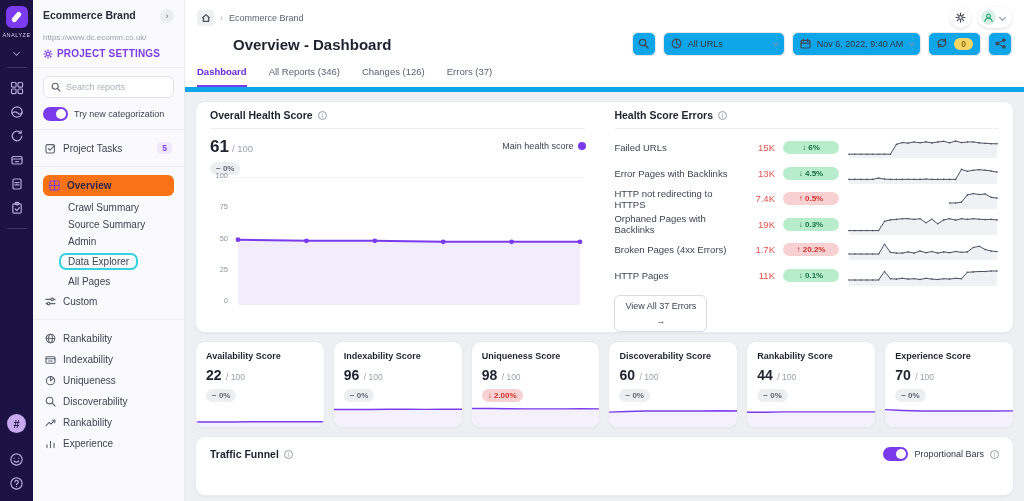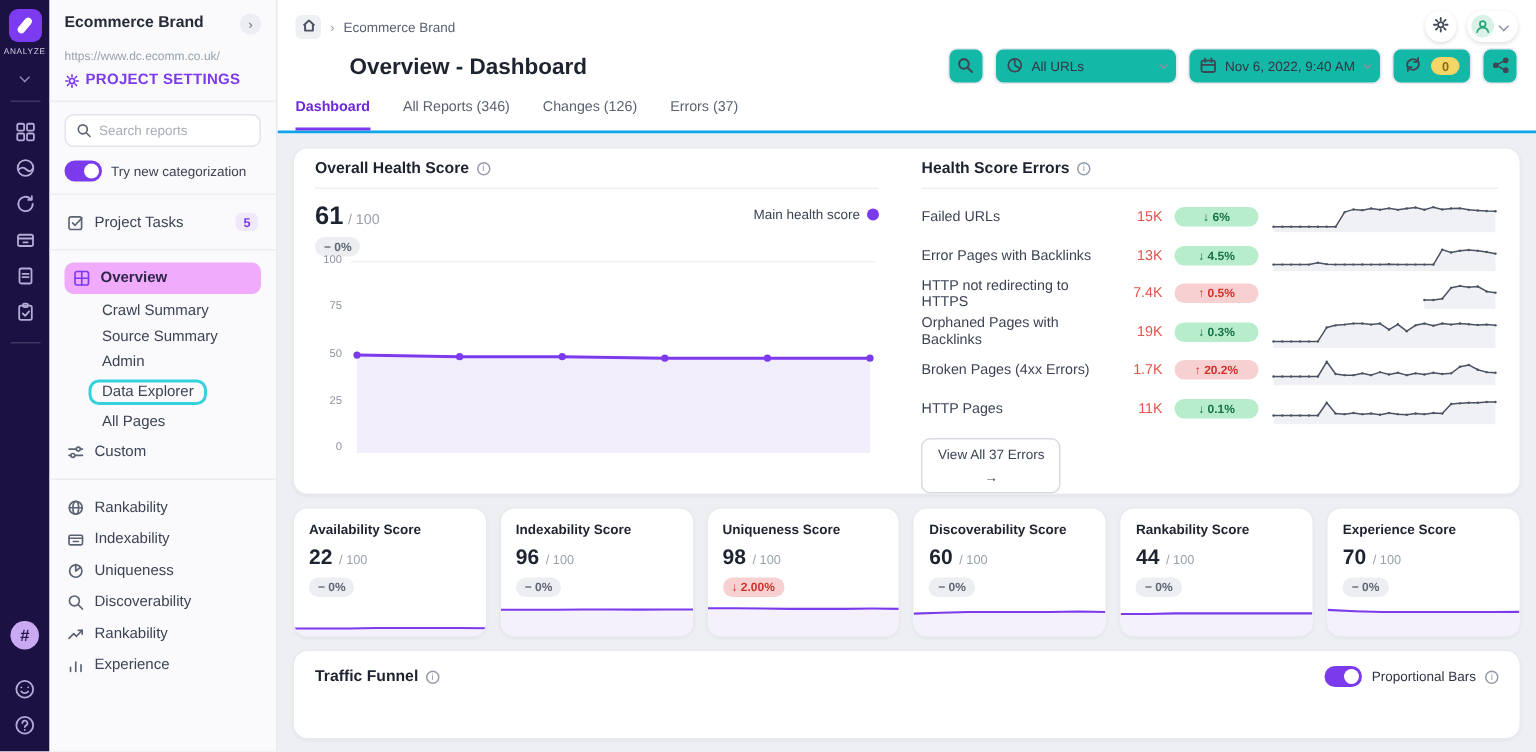--- a/index.html
+++ b/index.html
@@ -28,45 +28,45 @@
   .sb-settings { display:flex; align-items:center; gap:4px; color:#7c3aed; font-size:10px; font-weight:bold; letter-spacing:.2px; margin-top:6px; cursor:pointer; }
   .sb-div { height:1px; background:#ebedf1; margin:8px -10px; }
   .sb-search { display:flex; align-items:center; gap:5px; height:22px; border:1px solid #e2e4ea; background:#fff; border-radius:6px; padding:0 7px; }
   .sb-search input { border:none; outline:none; width:100%; font-size:9px; color:#3c4354; font-family:inherit; background:transparent; }
   .sb-search input::placeholder { color:#a8aeb9; }
   .sb-togglerow { display:flex; align-items:center; gap:6px; margin-top:9px; }
   .toggle { width:25px; height:14px; border-radius:8px; background:#7c3aed; position:relative; flex-shrink:0; cursor:pointer; }
   .toggle::after { content:''; position:absolute; top:2px; right:2px; width:10px; height:10px; border-radius:50%; background:#fff; }
   .sb-row { display:flex; align-items:center; gap:7px; padding:4px 2px; cursor:pointer; }
   .sb-badge { margin-left:auto; background:#efe9fb; color:#7c3aed; font-size:8.5px; font-weight:bold; border-radius:4px; padding:1px 5px; }
-  .sb-active { background:#f0abfc; border-radius:6px; padding:5px 6px; font-weight:bold; color:#2d2747; display:flex; gap:7px; align-items:center; cursor:pointer; }
+  .sb-active { background:#f97316; border-radius:6px; padding:5px 6px; font-weight:bold; color:#2d2747; display:flex; gap:7px; align-items:center; cursor:pointer; }
   .sb-sub { margin:3px 0 2px 25px; }
   .sb-sub div { padding:3px 0; cursor:pointer; color:#3c4354; }
   .annot { display:inline-block; border:2px solid #35d1dd; border-radius:7px; padding:1px 7px; margin-left:-9px; }
   .sb-ic svg { stroke:#5b6372; fill:none; stroke-width:1.1; stroke-linecap:round; stroke-linejoin:round; display:block; }
   .sb-group { display:flex; align-items:center; gap:7px; padding:5px 2px; cursor:pointer; }
 
   
   .main { flex:1; display:flex; flex-direction:column; overflow:hidden; }
   .hdr { background:#fff; padding:7px 12px 0 12px; }
   .hdr-row1 { display:flex; align-items:center; }
   .crumb-home { width:17px; height:16px; background:#eef0f3; border-radius:4px; display:flex; align-items:center; justify-content:center; cursor:pointer; }
   .crumb-sep { color:#9aa1ad; font-size:9px; margin:0 6px; }
   .crumb-txt { font-size:9px; color:#5a6272; }
   .hdr-right1 { margin-left:auto; display:flex; align-items:center; gap:7px; }
   .circ-btn { width:21px; height:21px; border-radius:50%; background:#fff; box-shadow:0 1px 3px rgba(20,24,40,.15); display:flex; align-items:center; justify-content:center; cursor:pointer; }
   .avatar-pill { height:21px; border-radius:11px; background:#fff; box-shadow:0 1px 3px rgba(20,24,40,.15); display:flex; align-items:center; gap:4px; padding:0 7px 0 3px; cursor:pointer; }
   .avatar { width:15px; height:15px; border-radius:50%; background:#d9f1e6; display:flex; align-items:center; justify-content:center; }
   .hdr-row2 { display:flex; align-items:center; margin-top:4px; }
   .page-title { font-size:15px; font-weight:bold; color:#1e2330;margin-left:36px; }
   .hdr-right2 { margin-left:auto; display:flex; align-items:center; gap:7px; }
-  .tool-btn { height:24px; background:#14b8a6; border:1px solid #e6e8ee; box-shadow:0 1px 2px rgba(20,24,40,.06); border-radius:6px; display:flex; align-items:center; gap:6px; padding:0 7px; font-size:9px; color:#2f3545; cursor:pointer; }
+  .tool-btn { height:24px; background:#0ea5e9; border:1px solid #e6e8ee; box-shadow:0 1px 2px rgba(20,24,40,.06); border-radius:6px; display:flex; align-items:center; gap:6px; padding:0 7px; font-size:9px; color:#2f3545; cursor:pointer; }
   .tool-btn .chev { border-color:#8a90a0; width:4px; height:4px; transform:rotate(45deg) translateY(-1px); }
   .ybadge { background:#f5d565; color:#8a6a15; font-size:8.5px; font-weight:bold; border-radius:8px; padding:1px 7px; }
-  .tabs { display:flex; gap:22px; padding:10px 12px 0 12px; background:#fff; border-bottom:2px solid #0ea5e9; }
+  .tabs { display:flex; gap:22px; padding:10px 12px 0 12px; background:#fff; border-bottom:5px solid #0ea5e9; }
   .tab { font-size:9.5px; color:#5a6272; padding-bottom:8px; cursor:pointer; }
   .tab.active { color:#6d28d9; font-weight:bold; border-bottom:2.5px solid #7c3aed; }
 
   .content { flex:1; padding:9px 10px; overflow:hidden; background:#edeff3; }
   .card { background:#fff; border:1px solid #e8eaef; border-radius:10px; box-shadow:0 1px 2px rgba(20,24,40,.04); }
   .panel { display:flex; height:232px; }
   .col { padding:0 14px; }
   .col-l { width:49.5%; }
   .col-r { width:50.5%; }
   .sec-head { display:flex; align-items:center; gap:5px; height:27px; border-bottom:1px solid #eef0f3; font-size:10.5px; font-weight:bold; color:#1e2330; }

